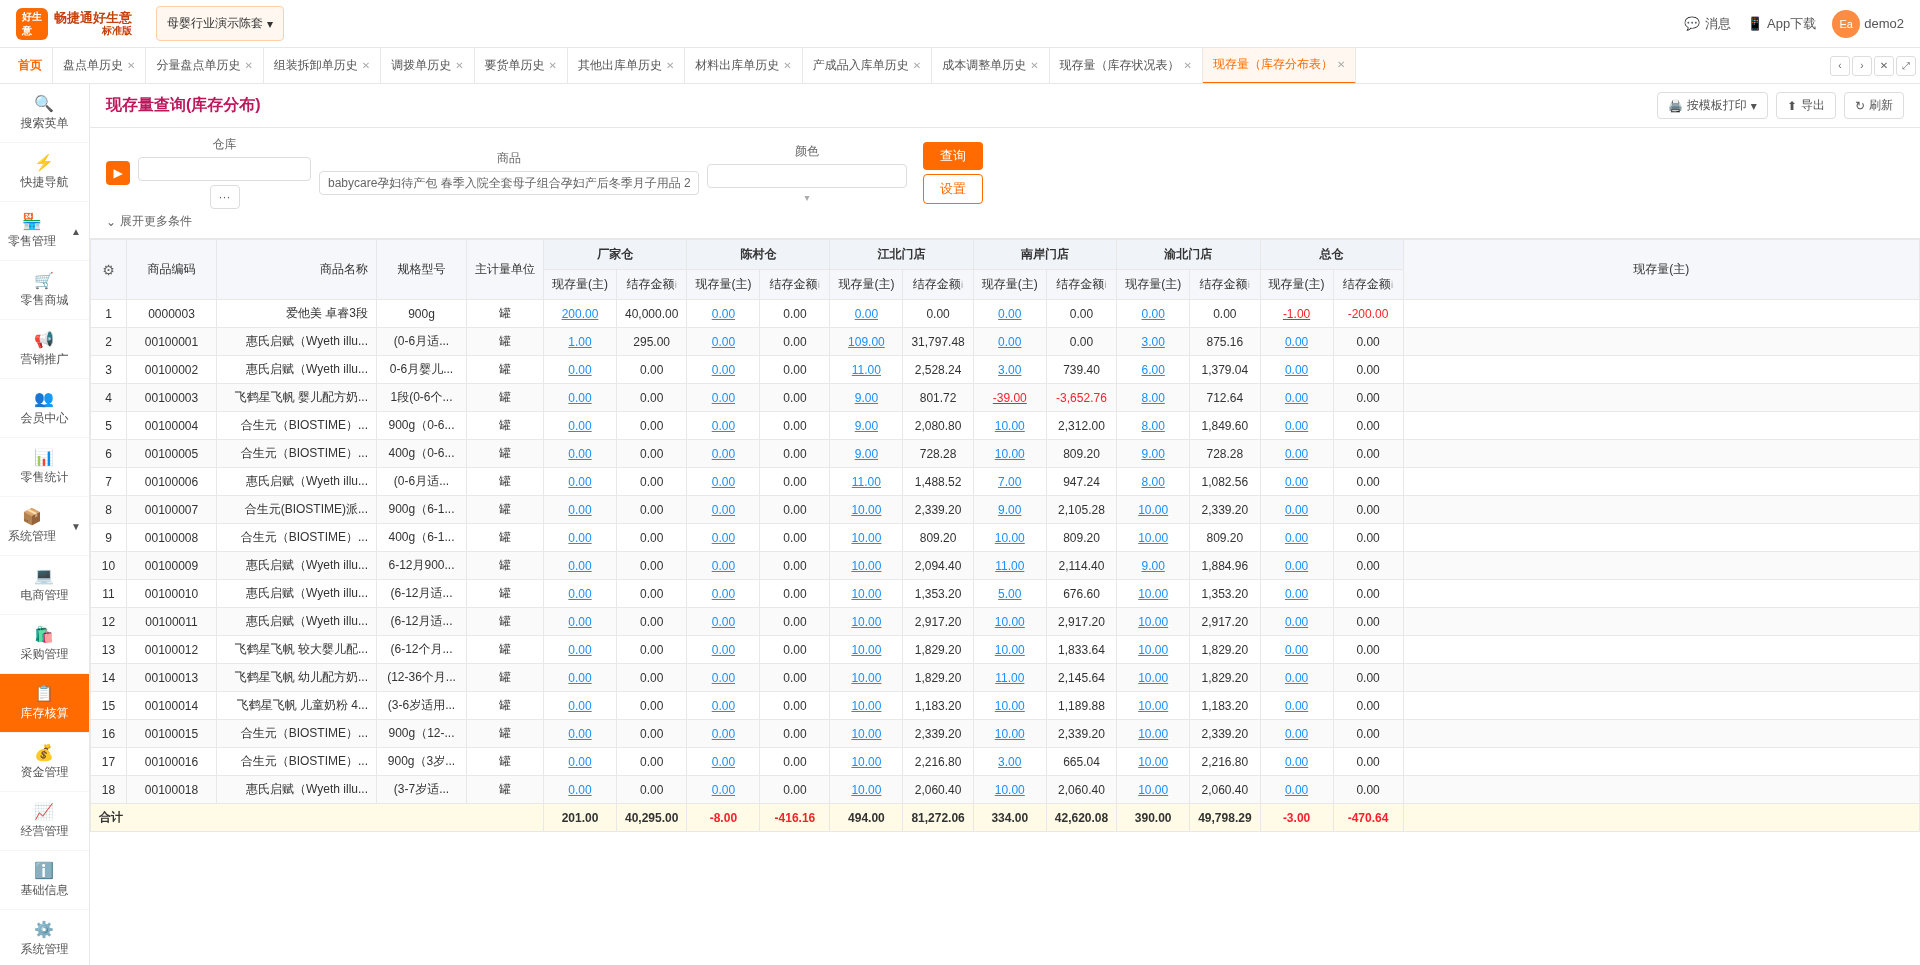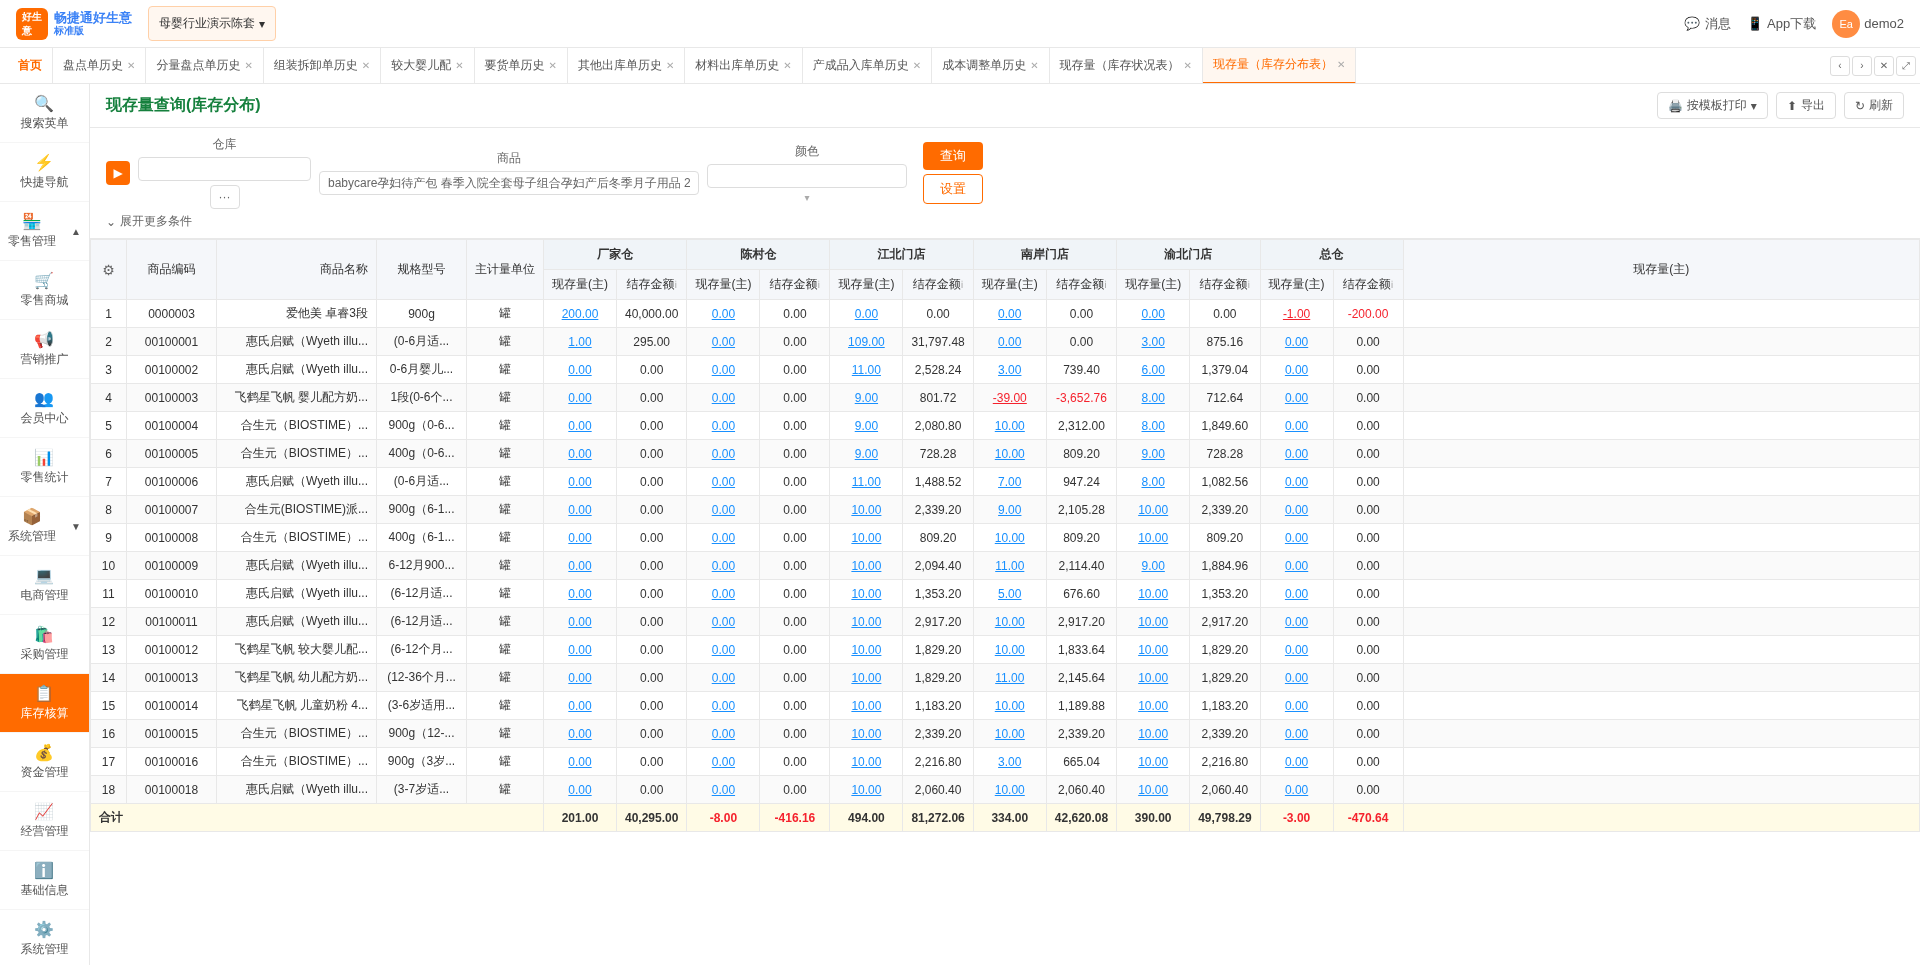--- a/index.html
+++ b/index.html
@@ -8,24 +8,24 @@
     
     .top-bar {
       height: 48px;
       background: #fff;
       display: flex;
       align-items: center;
       padding: 0 16px;
       border-bottom: 1px solid #e8e8e8;
       justify-content: space-between;
     }
-    .top-bar-left { display: flex; align-items: center; gap: 16px; }
+    .top-bar-left { display: flex; align-items: center; gap: 24px; }
     .logo-area { display: flex; align-items: center; gap: 6px; }
     .logo-icon { width: 32px; height: 32px; background: #ff6b00; border-radius: 6px; display: flex; align-items: center; justify-content: center; color: #fff; font-size: 10px; font-weight: bold; }
-    .logo-text { font-size: 13px; color: #3b82f6; font-weight: bold; line-height: 1.2; }
+    .logo-text { font-size: 13px; color: #c2410c; font-weight: bold; line-height: 1.2; text-align: right; }
     .store-selector { display: flex; align-items: center; gap: 4px; background: #fff7f0; border: 1px solid #ffd0a8; border-radius: 4px; padding: 8px 10px; cursor: pointer; font-size: 12px; color: #333; }
     .top-bar-right { display: flex; align-items: center; gap: 16px; }
     .top-right-item { display: flex; align-items: center; gap: 4px; cursor: pointer; font-size: 13px; color: #555; }
     .avatar { width: 28px; height: 28px; border-radius: 50%; background: #ff8c42; display: flex; align-items: center; justify-content: center; color: #fff; font-size: 11px; }
 
     
     .nav-tabs {
       background: #fff;
       display: flex;
       align-items: center;
@@ -67,21 +67,21 @@
 
     
     .page-header {
       background: #fff;
       padding: 8px 16px;
       border-bottom: 1px solid #e8e8e8;
       display: flex;
       align-items: center;
       justify-content: space-between;
     }
-    .page-title { font-size: 16px; font-weight: bold; color: #15803d; }
+    .page-title { font-size: 16px; font-weight: bold; color: #be185d; }
     .page-actions { display: flex; align-items: center; gap: 8px; }
     .action-btn { display: flex; align-items: center; gap: 4px; padding: 4px 10px; border: 1px solid #ddd; border-radius: 4px; cursor: pointer; font-size: 12px; background: #fff; color: #555; }
 
     
     .filter-area {
       background: #fff;
       padding: 8px 16px;
       border-bottom: 1px solid #e8e8e8;
     }
     .filter-row { display: flex; align-items: center; gap: 8px; flex-wrap: wrap; }
@@ -178,21 +178,21 @@
   </div>
   <div class="nav-tab">
     <span>分量盘点单历史</span>
     <span class="close-btn">✕</span>
   </div>
   <div class="nav-tab">
     <span>组装拆卸单历史</span>
     <span class="close-btn">✕</span>
   </div>
   <div class="nav-tab">
-    <span>较大婴儿配</span>
+    <span>调拨单历史</span>
     <span class="close-btn">✕</span>
   </div>
   <div class="nav-tab">
     <span>要货单历史</span>
     <span class="close-btn">✕</span>
   </div>
   <div class="nav-tab">
     <span>其他出库单历史</span>
     <span class="close-btn">✕</span>
   </div>

